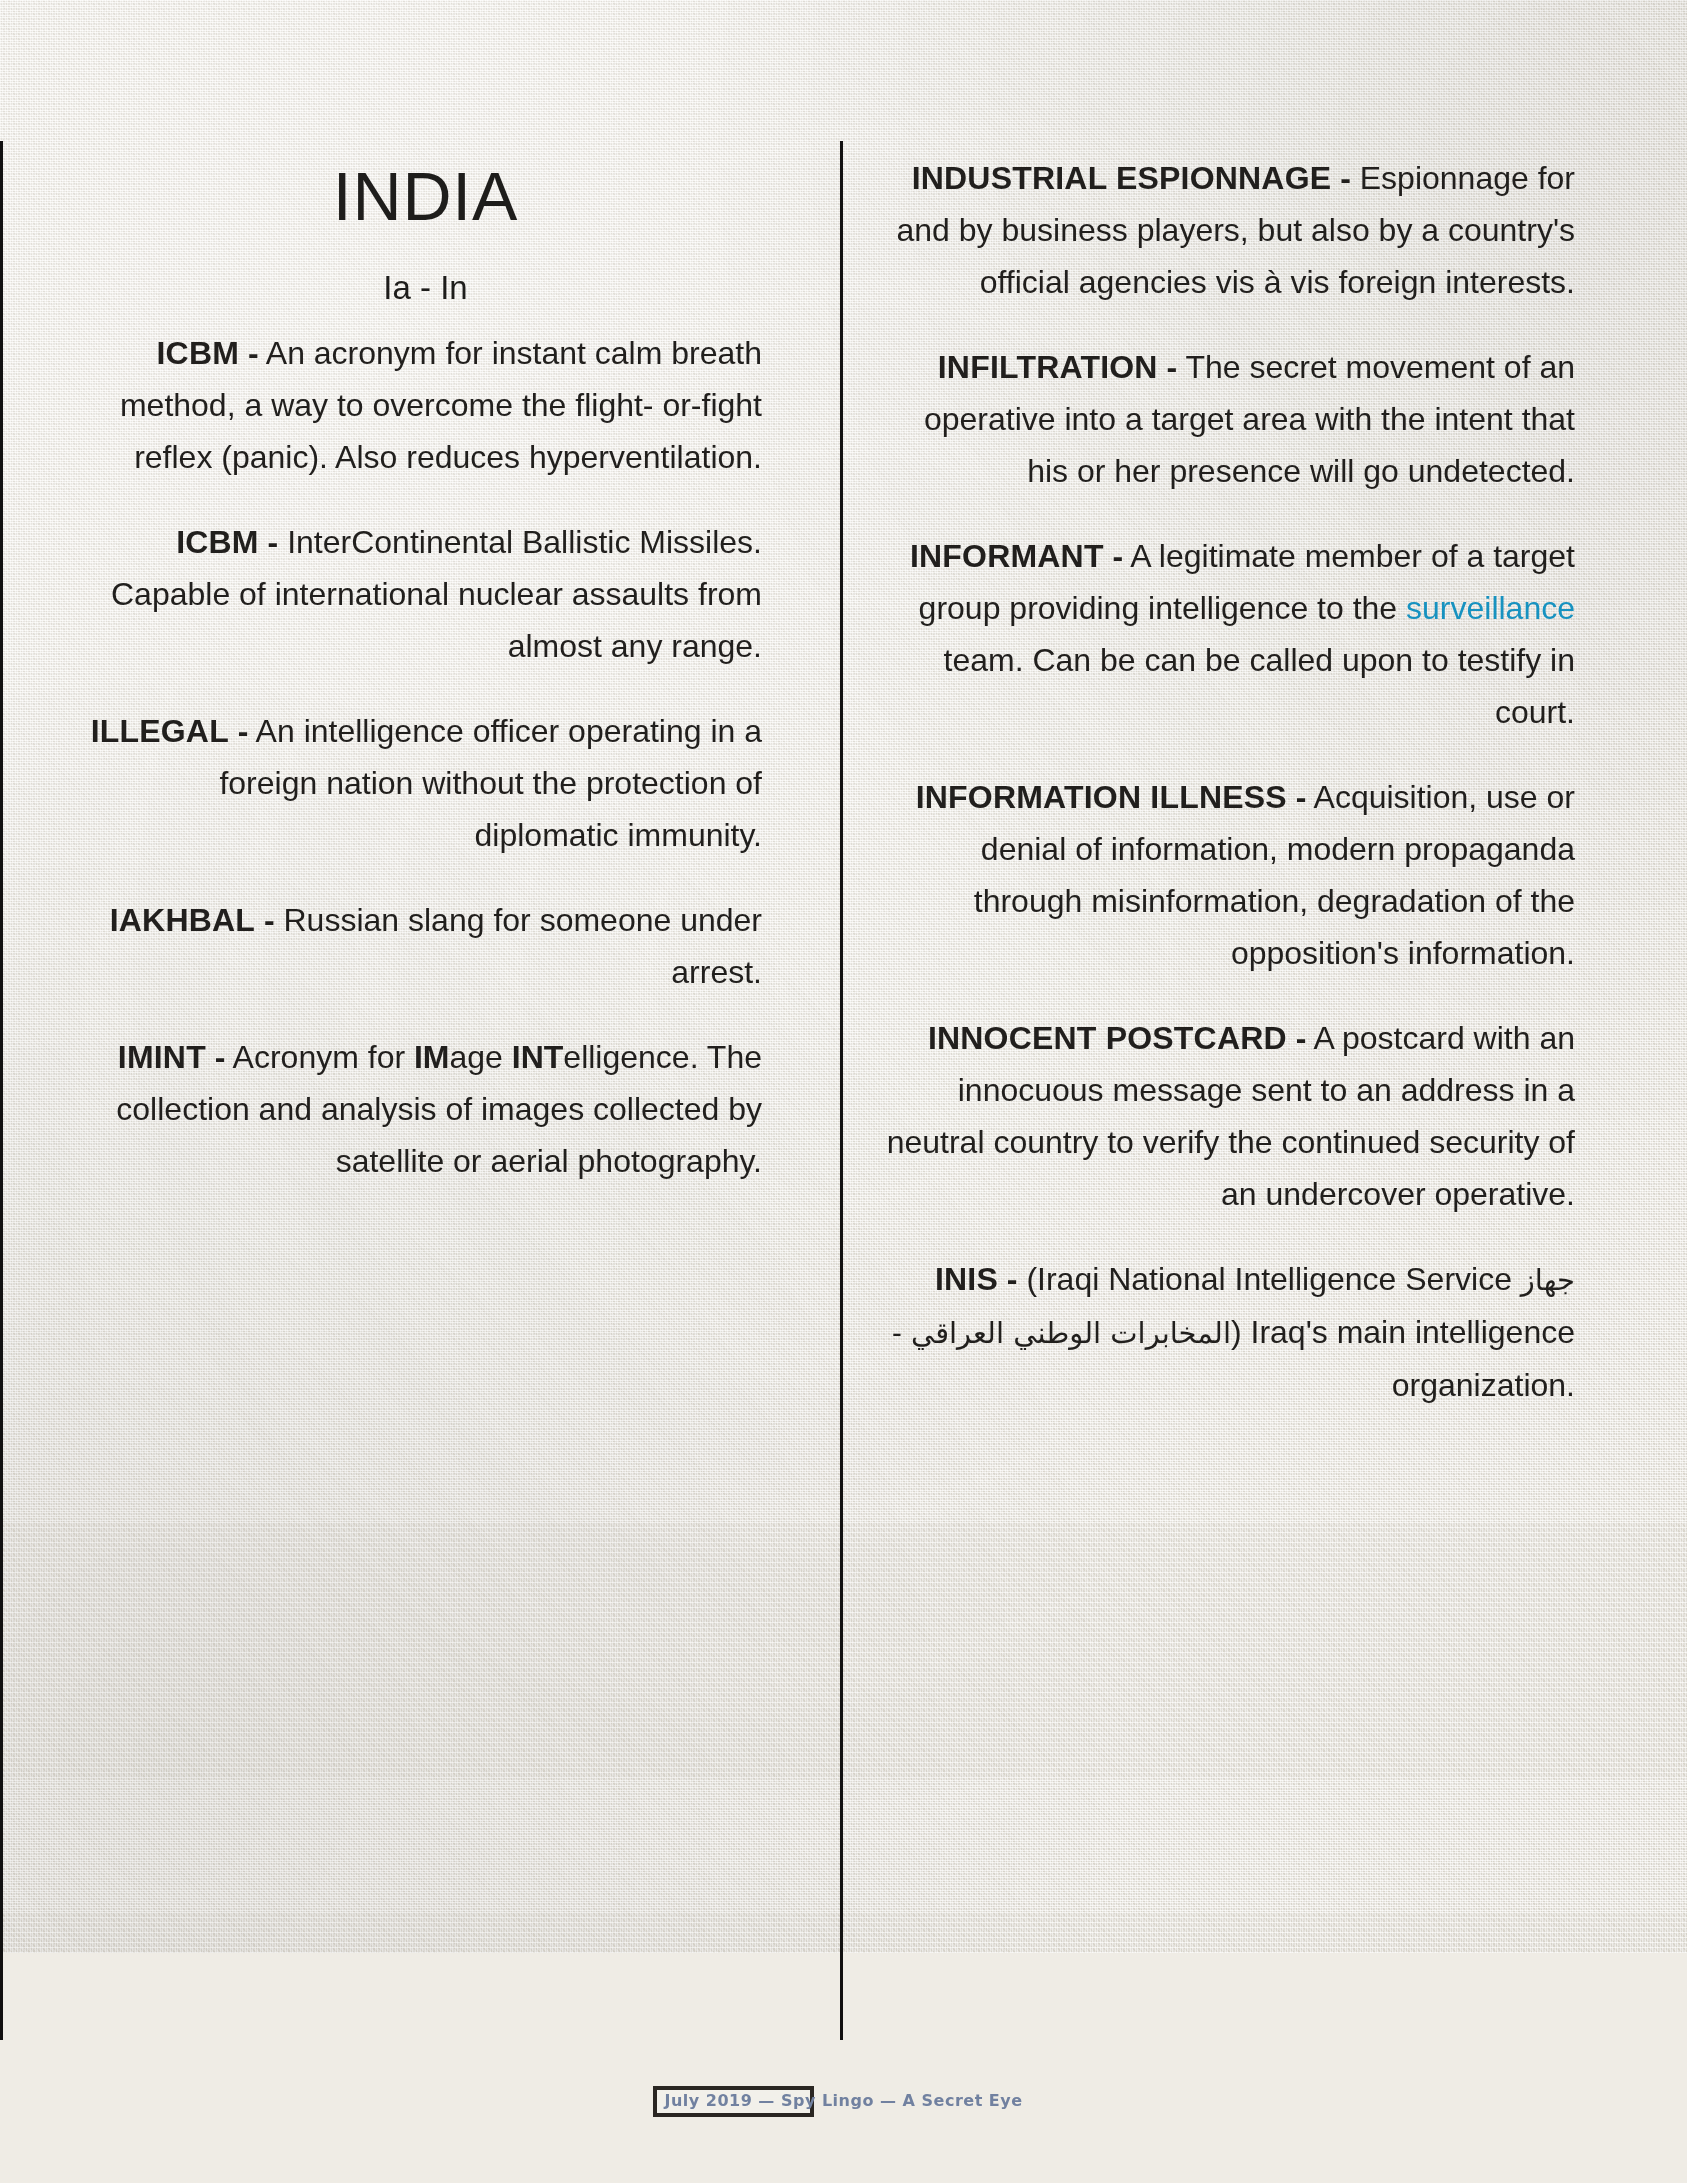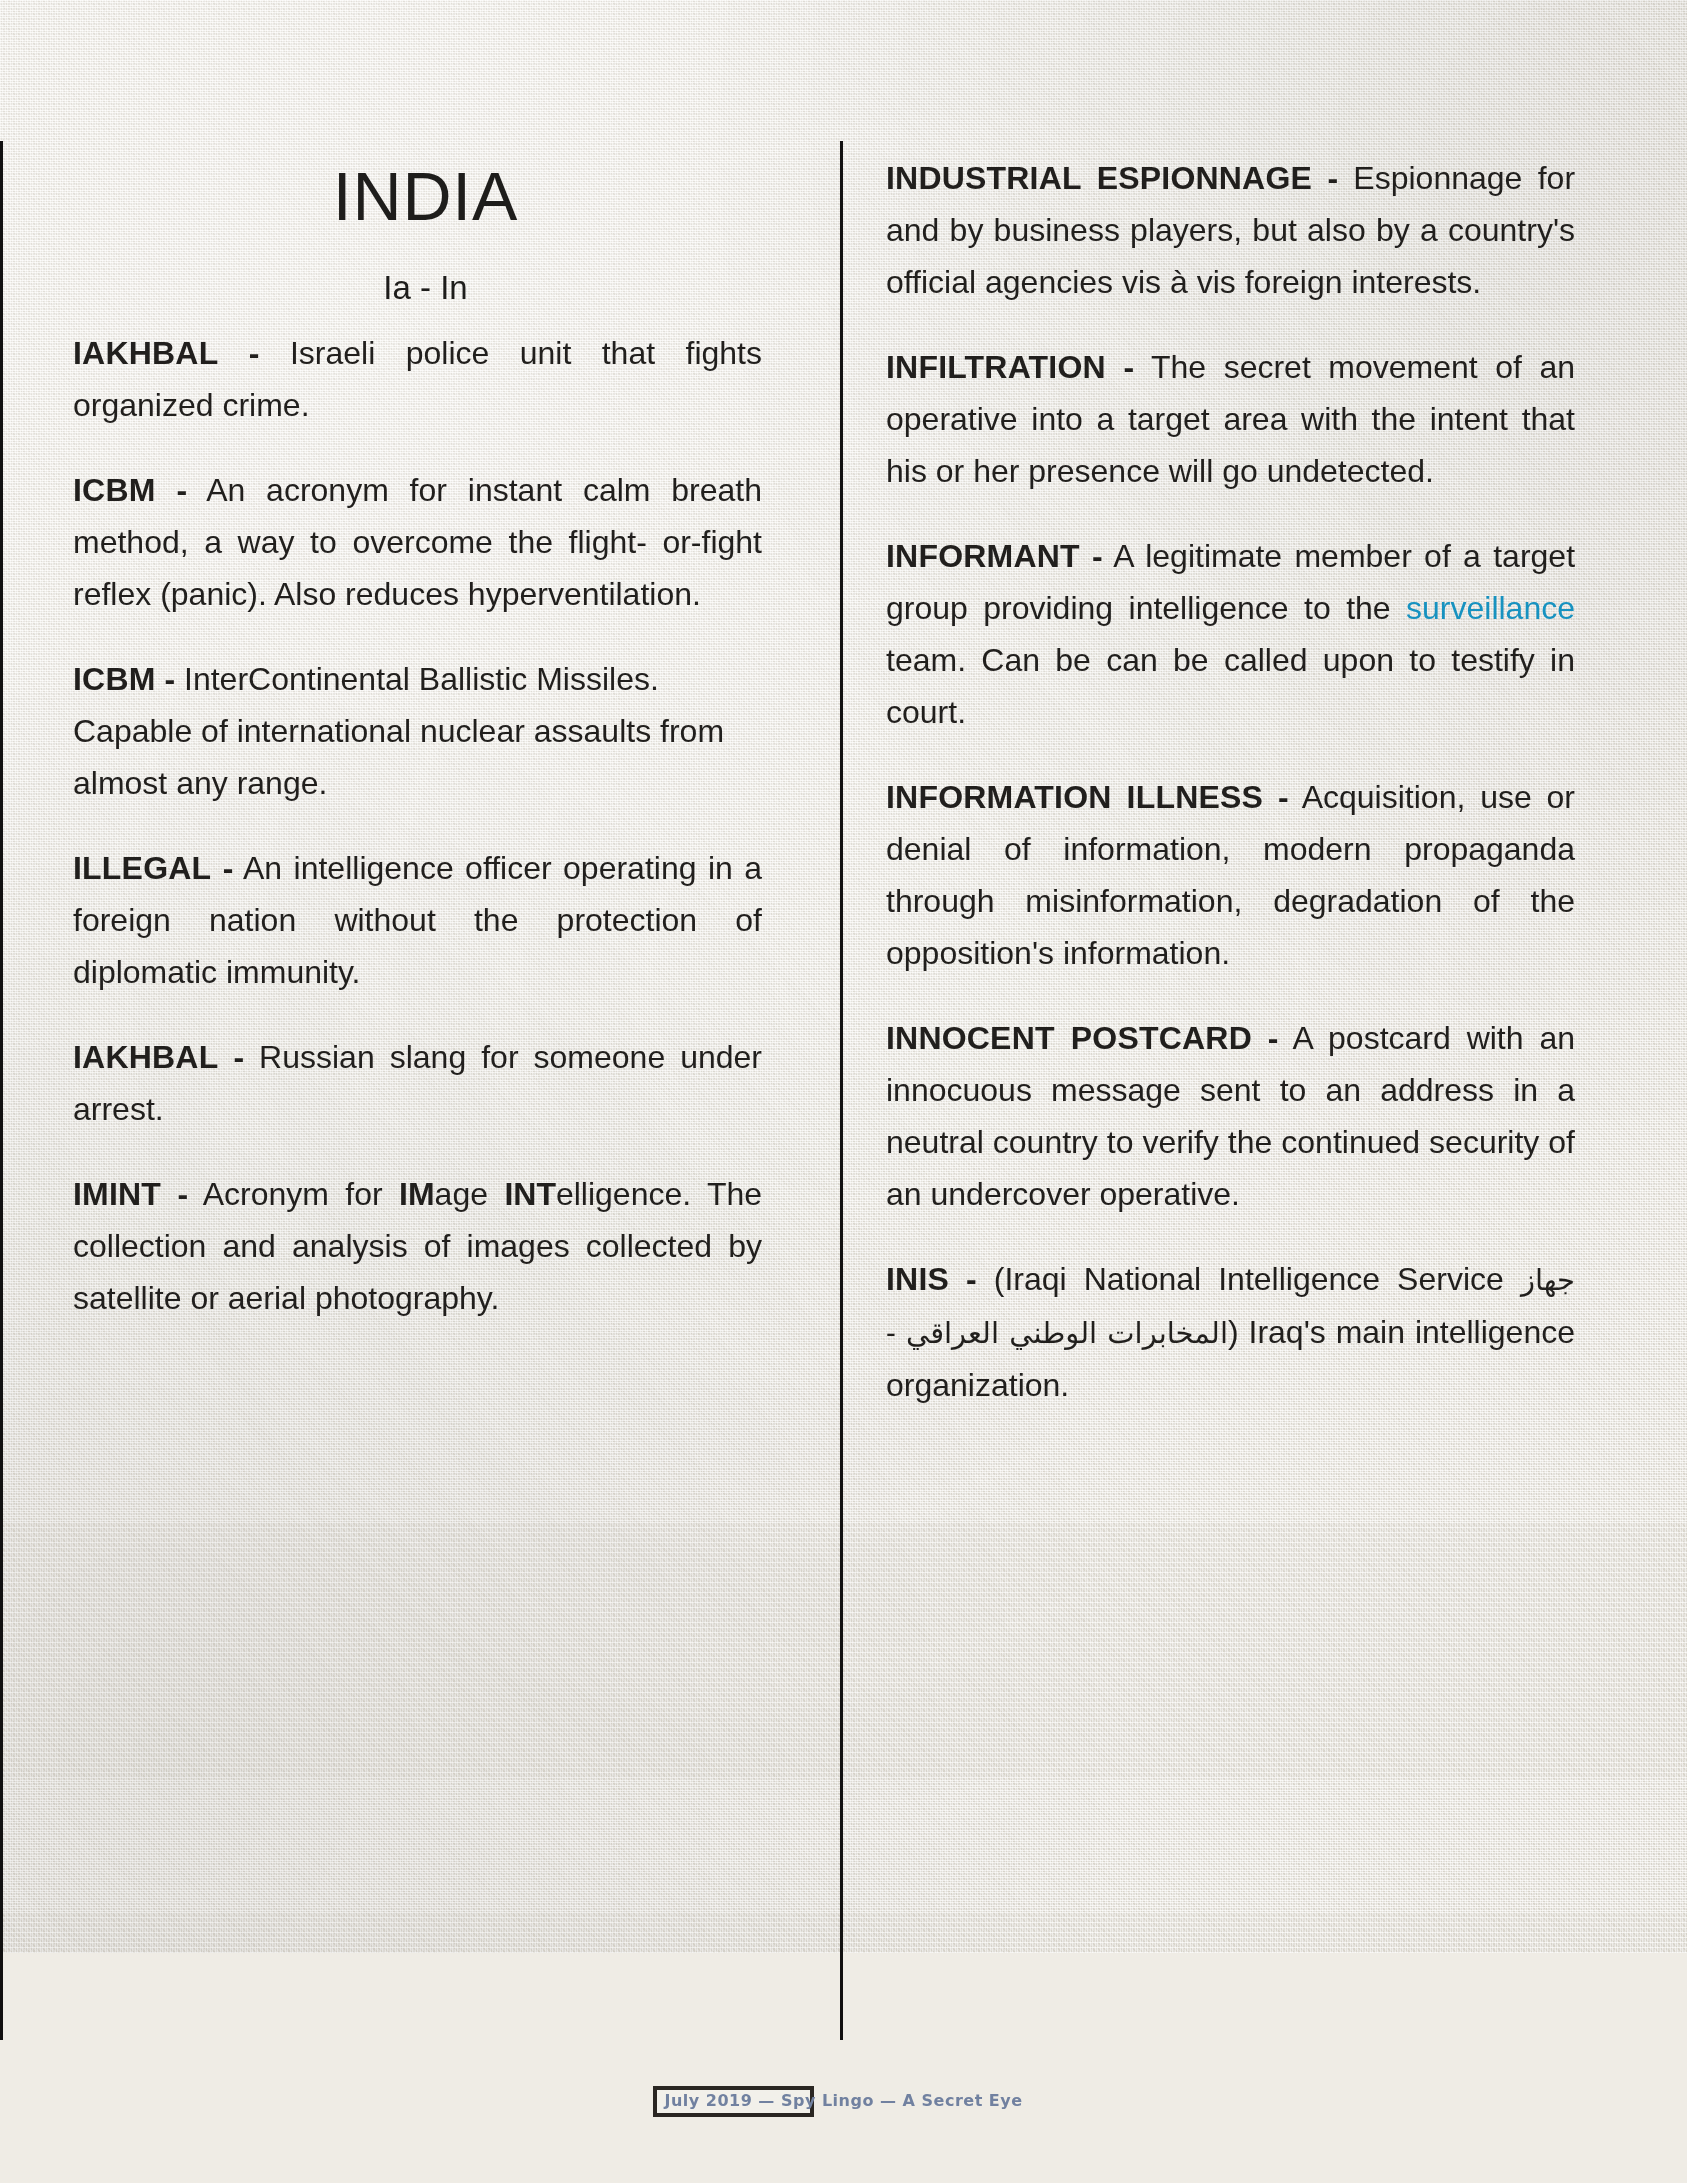--- a/index.html
+++ b/index.html
@@ -100,20 +100,21 @@
     text-justify: inter-word;
     -webkit-hyphens: none;
     hyphens: none;
   }
   .entry.ragged { text-align: left; }
   .entry:last-child { margin-bottom: 0; }
 
   .entry p {
     margin: 0;
     line-height: 52px;
+    text-align: right;
   }
 
   .term {
     font-weight: 700;
     letter-spacing: 0.2px;
   }
   .dash { font-weight: 700; }
   .b { font-weight: 700; }
 
   .xref {
@@ -172,26 +173,20 @@
 
   <div class="rule" id="rule-left"></div>
   <div class="rule" id="rule-center"></div>
 
   <div class="column" id="col-left">
 
     <h1 id="section-title">INDIA</h1>
 
     <h2 id="section-subtitle">Ia - In</h2>
 
-    <div class="entry">
-      <p>
-        <span class="term">IAKHBAL</span><span class="dash">&nbsp;</span><span class="dash">-</span>
-        <span>Israeli police unit that fights organized crime.</span>
-      </p>
-    </div>
 
     <div class="entry">
       <p>
         <span class="term">ICBM</span><span class="dash">&nbsp;</span><span class="dash">-</span>
         <span>An acronym for instant calm breath method, a way to overcome the flight- or-fight reflex (panic). Also reduces hyperventilation.</span>
       </p>
     </div>
 
     <div class="entry ragged">
       <p>

